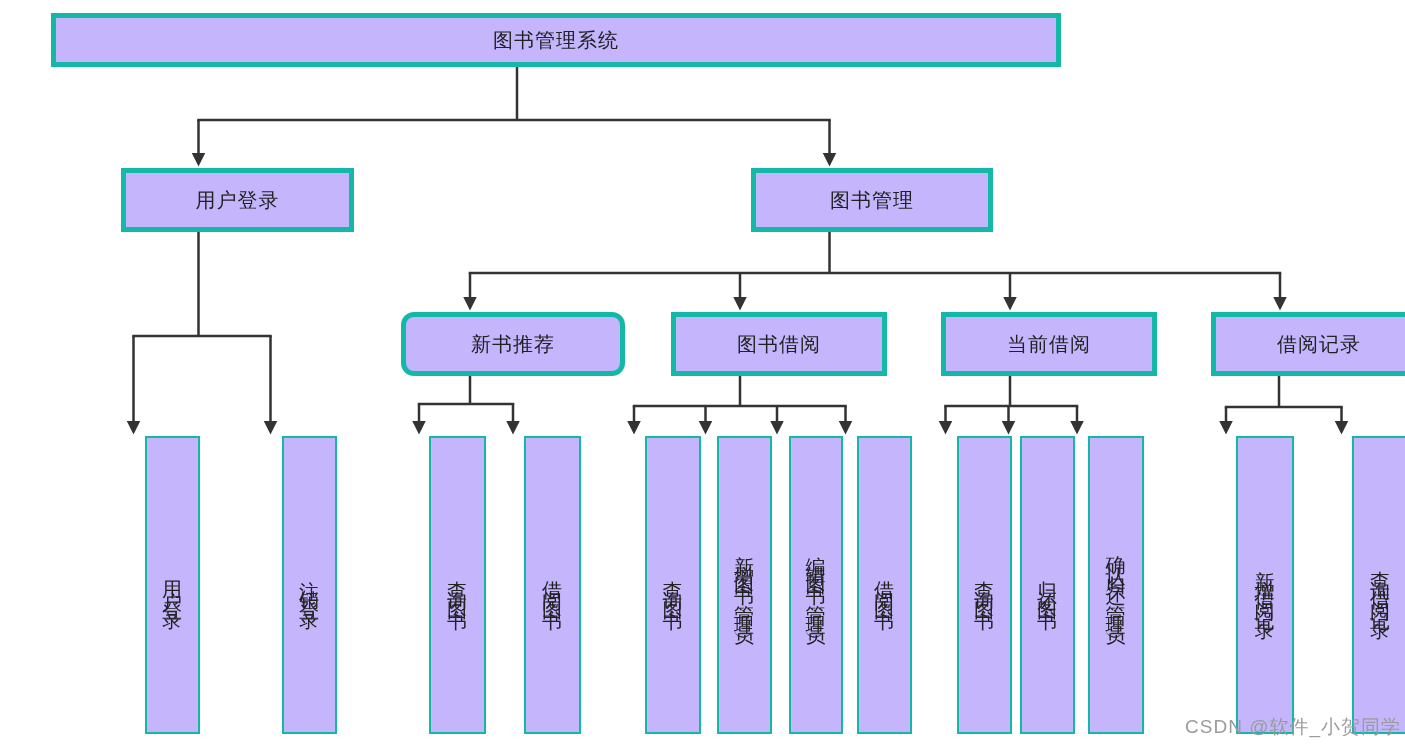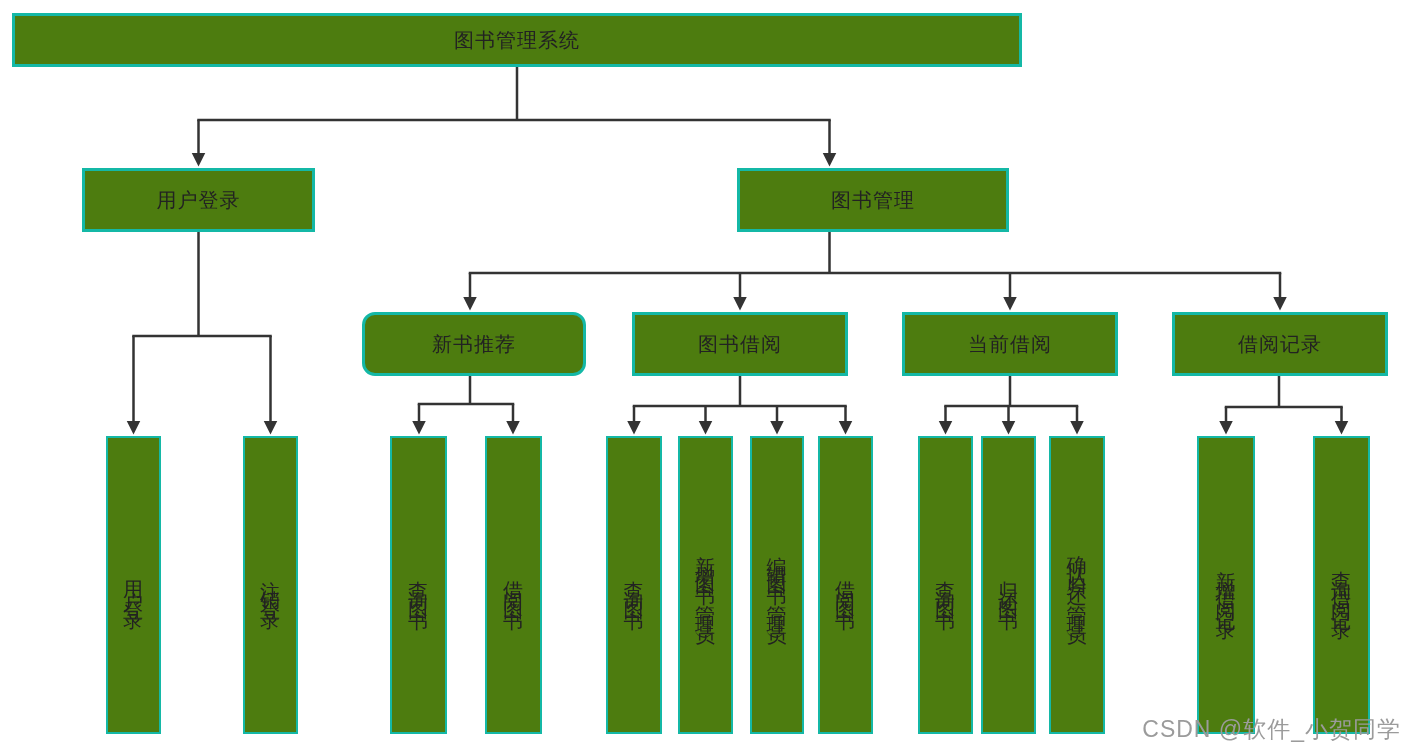--- a/index.html
+++ b/index.html
@@ -6,46 +6,47 @@
   body{
     position:relative;
     width:1405px;height:747px;
     overflow:hidden;
     font-family:"Liberation Sans","DejaVu Sans",sans-serif;
   }
   #connectors{position:absolute;left:0;top:0;z-index:1;}
   .node{
     position:absolute;
     box-sizing:border-box;
-    background:#4d7c0f;
-    border:3px solid #14b8a6;
+    background:#c4b5fd;
+    border:5px solid #14b8a6;
     display:flex;
     align-items:center;
     justify-content:center;
     z-index:2;
     color:#222222;
     font-size:20px;
     letter-spacing:1px;
     white-space:nowrap;
+    margin-left:39px;
   }
   .leaf{border-width:2.5px;}
   .vtext{
     writing-mode:vertical-rl;
     text-orientation:mixed;
     letter-spacing:10px;
     font-size:20px;
     line-height:1;
     color:#222222;
   }
   .watermark{
     position:absolute;
     right:4px;
     top:714px;
     z-index:5;
-    font-size:23px;
+    font-size:19px;
     color:#9b9b9b;
     letter-spacing:1px;
     white-space:nowrap;
   }
 </style>
 </head>
 <body>
 
 <svg id="connectors" width="1405" height="747" viewBox="0 0 1405 747">
   <defs>
@@ -90,21 +91,21 @@
   </g>
 </svg>
 
 <div class="node" style="left:12px;top:13px;width:1010px;height:54px;">
   <span>图书管理系统</span>
 </div>
 
 <div class="node" style="left:82px;top:168px;width:233px;height:64px;">
   <span>用户登录</span>
 </div>
-<div class="node" style="left:737px;top:168px;width:272px;height:64px;">
+<div class="node" style="left:712px;top:168px;width:242px;height:64px;">
   <span>图书管理</span>
 </div>
 
 <div class="node" style="left:362px;top:312px;width:224px;height:64px;border-radius:13px;">
   <span>新书推荐</span>
 </div>
 <div class="node" style="left:632px;top:312px;width:216px;height:64px;justify-content:center;">
   <span>图书借阅</span>
 </div>
 <div class="node" style="left:902px;top:312px;width:216px;height:64px;">

